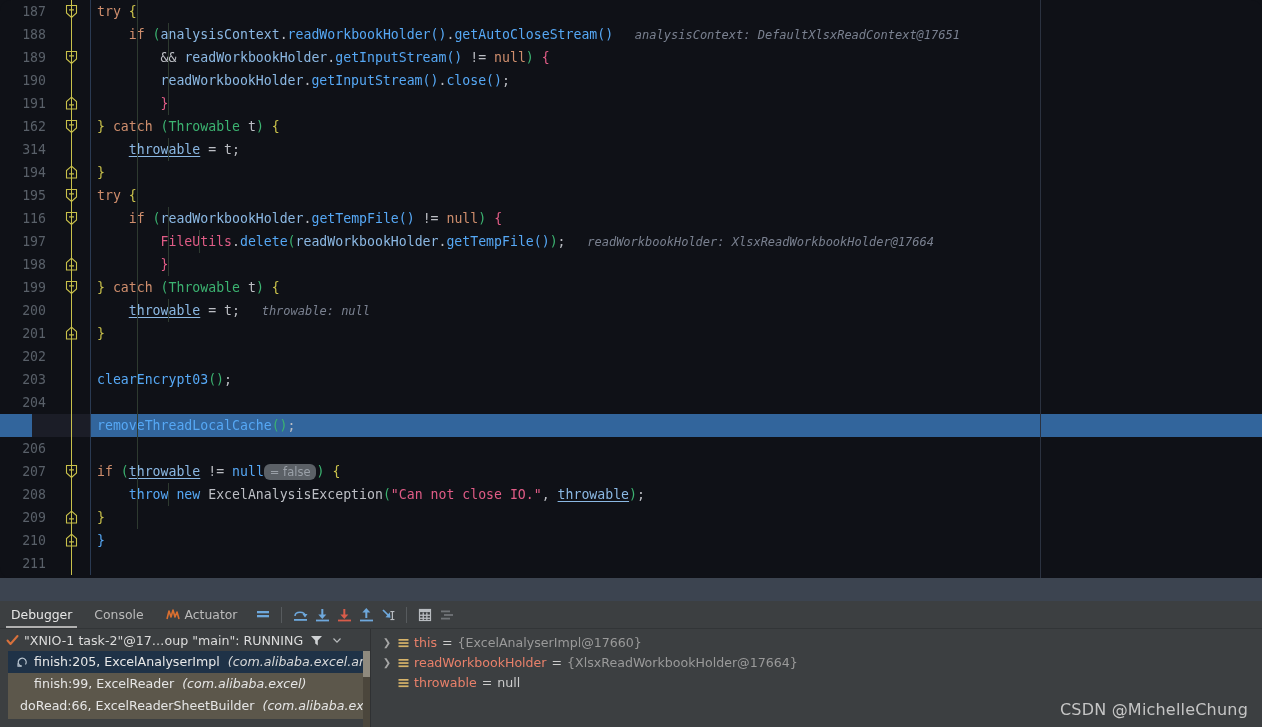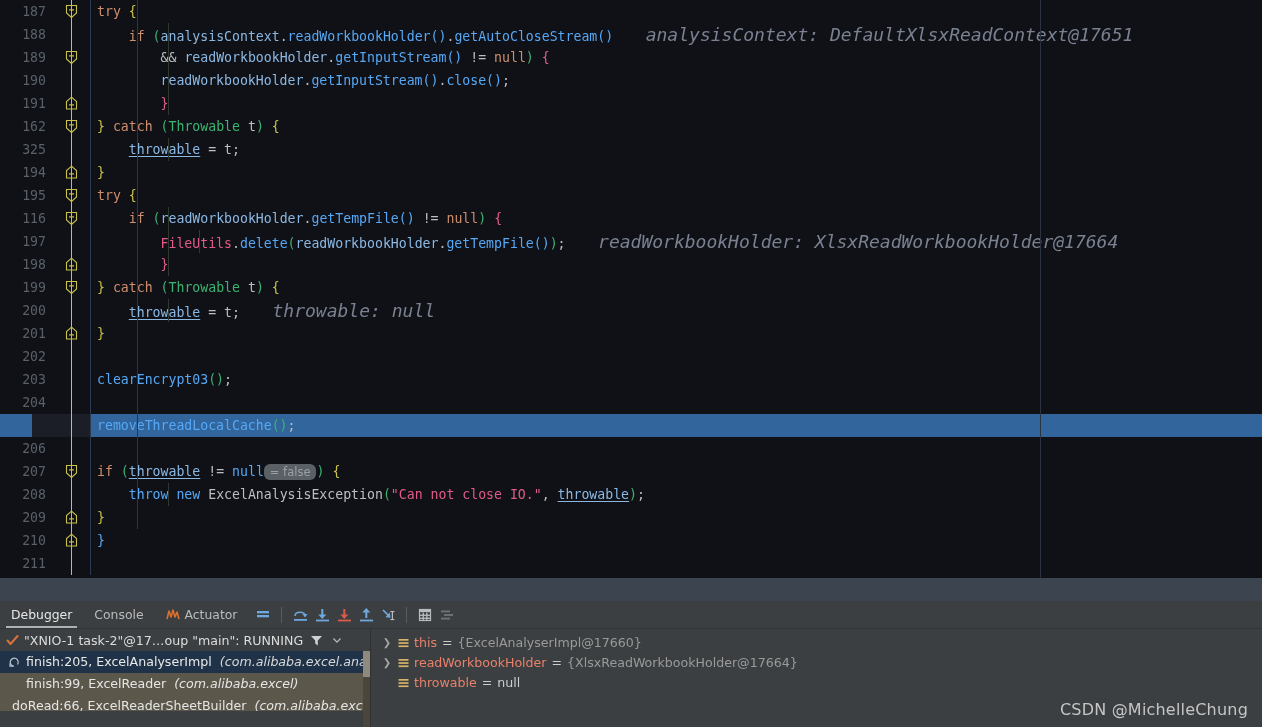--- a/index.html
+++ b/index.html
@@ -100,21 +100,21 @@
   .par2 { color: #56a8f5; }
   .par3 { color: #e05c86; }
   .par4 { color: #3cb371; }
   .par5 { color: #c9c14b; }
   .op   { color: #bcbec4; }
   .green { color: #3cb371; }
   .hint {
     color: #7a8190;
     font-style: italic;
     font-family: "DejaVu Sans Mono", monospace;
-    font-size: 18px;
+    font-size: 12px;
   }
   .badge {
     background: #5b6066;
     color: #9aa0a8;
     border-radius: 6px;
     padding: 1px 6px;
     font-size: 11.5px;
     font-family: "DejaVu Sans", sans-serif;
     font-style: normal;
   }
@@ -196,22 +196,22 @@
   }
   #thread-label {
     font-size: 12.6px;
     color: #dcdcdc;
     font-family: "DejaVu Sans", sans-serif;
     white-space: nowrap;
     overflow: hidden;
   }
   #frames-list {
     position: absolute;
-    left: 0; top: 22px;
-    width: 370px; height: 60px;
+    left: 8px; top: 22px;
+    width: 370px; height: 68px;
     background: #5c574b;
   }
   .frame-row {
     height: 22px;
     line-height: 22px;
     padding-left: 8px;
     font-size: 12.6px;
     color: #e5e5e5;
     font-family: "DejaVu Sans", sans-serif;
     white-space: nowrap;
@@ -305,21 +305,21 @@
             </svg></div></div><div class="gutter-edge"></div><div class="code-text"><span class="indent-guide" style="left:46px"></span><span class="indent-guide" style="left:77px"></span>        <span class="op">&amp;&amp;</span> <span class="fld">readWorkbookHolder</span><span class="id">.</span><span class="mth">getInputStream</span><span class="par2">()</span> <span class="op">!=</span> <span class="kw">null</span><span class="par4">)</span> <span class="par3">{</span></div></div>
       <div class="code-line"><div class="ln">190</div><div class="gutter-cell"><div class="fold-rail"></div></div><div class="gutter-edge"></div><div class="code-text"><span class="indent-guide" style="left:46px"></span><span class="indent-guide" style="left:77px"></span>        <span class="fld">readWorkbookHolder</span><span class="id">.</span><span class="mth">getInputStream</span><span class="par2">()</span><span class="id">.</span><span class="mth">close</span><span class="par2">()</span><span class="id">;</span></div></div>
       <div class="code-line"><div class="ln">191</div><div class="gutter-cell"><div class="fold-rail"></div><div class="fold-box"><svg width="13" height="15" viewBox="0 0 13 15">
               <path d="M6.5 1.2 L11.5 5.6 V13 H1.5 V5.6 Z" fill="none" stroke="#c9c14b" stroke-width="1.1"></path>
               <rect x="4" y="8.3" width="5" height="1.2" fill="#c9c14b"></rect>
             </svg></div></div><div class="gutter-edge"></div><div class="code-text"><span class="indent-guide" style="left:46px"></span><span class="indent-guide" style="left:77px"></span>        <span class="par3">}</span></div></div>
       <div class="code-line"><div class="ln">162</div><div class="gutter-cell"><div class="fold-rail"></div><div class="fold-box"><svg width="13" height="15" viewBox="0 0 13 15">
               <path d="M1.5 1.5 H11.5 V9 L6.5 13.5 L1.5 9 Z" fill="none" stroke="#c9c14b" stroke-width="1.1"></path>
               <rect x="4" y="5.3" width="5" height="1.2" fill="#c9c14b"></rect>
             </svg></div></div><div class="gutter-edge"></div><div class="code-text"><span class="indent-guide" style="left:46px"></span><span class="par5">}</span> <span class="kw">catch</span> <span class="par4">(</span><span class="green">Throwable</span> <span class="id">t</span><span class="par4">)</span> <span class="par5">{</span></div></div>
-      <div class="code-line"><div class="ln">325</div><div class="gutter-cell"><div class="fold-rail"></div></div><div class="gutter-edge"></div><div class="code-text"><span class="indent-guide" style="left:46px"></span><span class="indent-guide" style="left:77px"></span>    <span class="fldu">throwable</span> <span class="op">=</span> <span class="id">t</span><span class="id">;</span></div></div>
+      <div class="code-line"><div class="ln">314</div><div class="gutter-cell"><div class="fold-rail"></div></div><div class="gutter-edge"></div><div class="code-text"><span class="indent-guide" style="left:46px"></span><span class="indent-guide" style="left:77px"></span>    <span class="fldu">throwable</span> <span class="op">=</span> <span class="id">t</span><span class="id">;</span></div></div>
       <div class="code-line"><div class="ln">194</div><div class="gutter-cell"><div class="fold-rail"></div><div class="fold-box"><svg width="13" height="15" viewBox="0 0 13 15">
               <path d="M6.5 1.2 L11.5 5.6 V13 H1.5 V5.6 Z" fill="none" stroke="#c9c14b" stroke-width="1.1"></path>
               <rect x="4" y="8.3" width="5" height="1.2" fill="#c9c14b"></rect>
             </svg></div></div><div class="gutter-edge"></div><div class="code-text"><span class="indent-guide" style="left:46px"></span><span class="par5">}</span></div></div>
       <div class="code-line"><div class="ln">195</div><div class="gutter-cell"><div class="fold-rail"></div><div class="fold-box"><svg width="13" height="15" viewBox="0 0 13 15">
               <path d="M1.5 1.5 H11.5 V9 L6.5 13.5 L1.5 9 Z" fill="none" stroke="#c9c14b" stroke-width="1.1"></path>
               <rect x="4" y="5.3" width="5" height="1.2" fill="#c9c14b"></rect>
             </svg></div></div><div class="gutter-edge"></div><div class="code-text"><span class="indent-guide" style="left:46px"></span><span class="kw">try</span> <span class="par5">{</span></div></div>
       <div class="code-line"><div class="ln">116</div><div class="gutter-cell"><div class="fold-rail"></div><div class="fold-box"><svg width="13" height="15" viewBox="0 0 13 15">
               <path d="M1.5 1.5 H11.5 V9 L6.5 13.5 L1.5 9 Z" fill="none" stroke="#c9c14b" stroke-width="1.1"></path>

